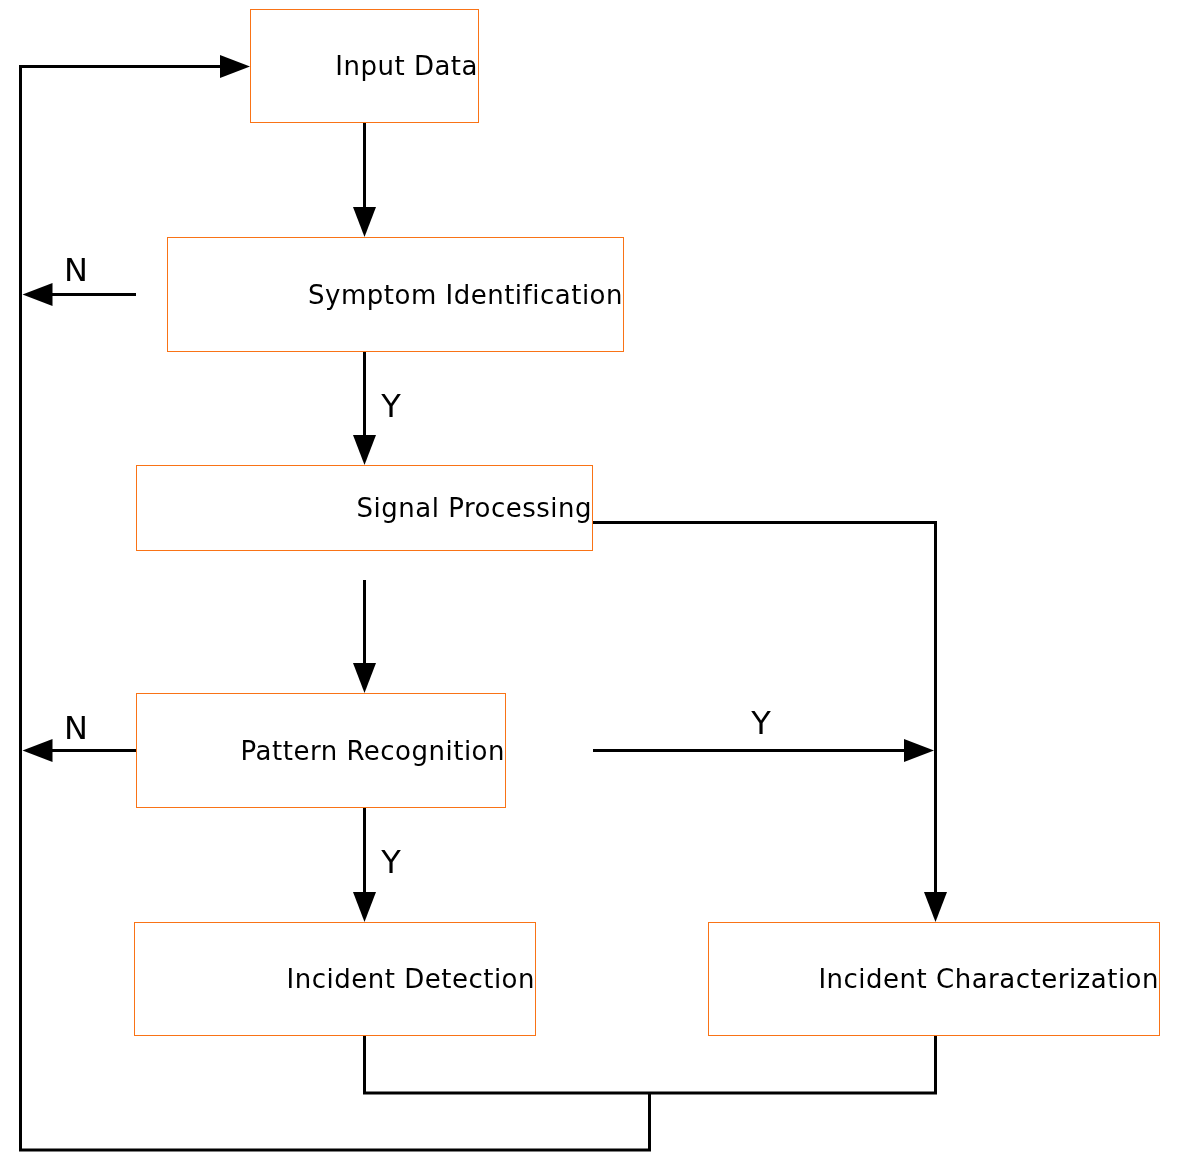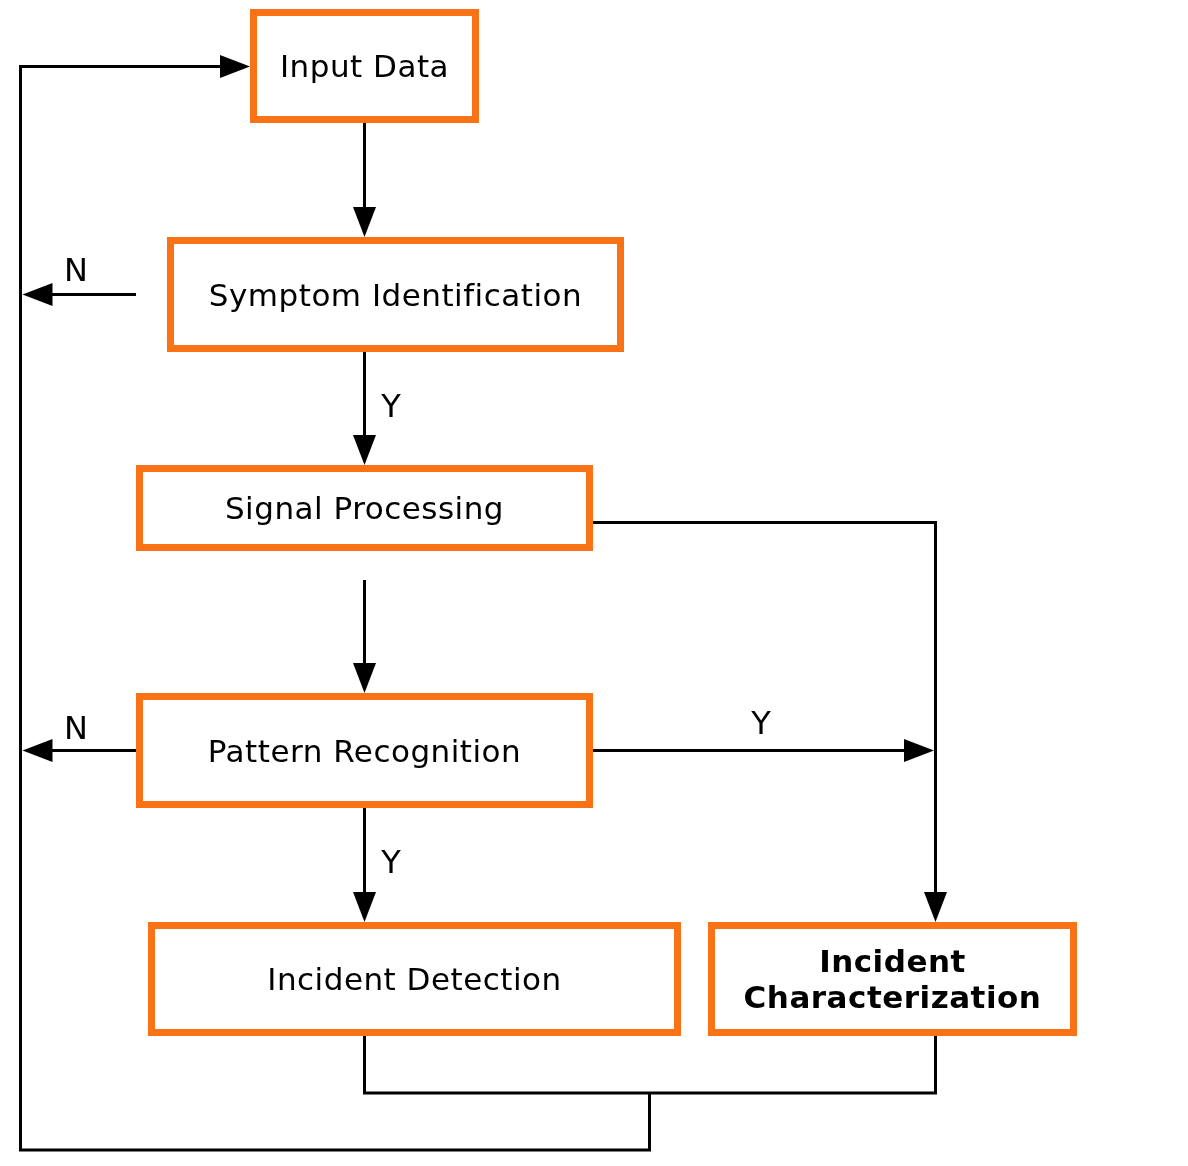--- a/index.html
+++ b/index.html
@@ -18,36 +18,36 @@
   .wires {
     position: absolute;
     left: 0;
     top: 0;
     width: 1188px;
     height: 1166px;
   }
   .node {
     position: absolute;
     box-sizing: border-box;
-    border: 7px solid #f97316;
+    border: 1px solid #f97316;
     background: #ffffff;
     display: flex;
     align-items: center;
-    justify-content: center;
+    justify-content: flex-end;
     text-align: center;
-    font-size: 31px;
+    font-size: 26px;
     color: #000000;
     letter-spacing: 0.5px;
   }
   .node-input          { left: 250px; top: 9px;   width: 229px; height: 114px; }
   .node-symptom        { left: 136px; top: 237px; width: 457px; height: 115px; margin-left: 31px; }
   .node-signal         { left: 136px; top: 465px; width: 457px; height: 86px; }
-  .node-pattern        { left: 136px; top: 693px; width: 457px; height: 115px; }
-  .node-incident-det   { left: 148px; top: 922px; width: 533px; height: 114px; }
-  .node-incident-char  { left: 708px; top: 922px; width: 369px; height: 114px; font-weight: bold; }
+  .node-pattern        { left: 136px; top: 693px; width: 370px; height: 115px; }
+  .node-incident-det   { left: 134px; top: 922px; width: 402px; height: 114px; }
+  .node-incident-char  { left: 708px; top: 922px; width: 452px; height: 114px; }
   .edge-label {
     position: absolute;
     transform: translate(-50%, -50%);
     font-size: 32px;
     color: #000000;
     line-height: 1;
     white-space: nowrap;
   }
   .lbl-n1 { left: 76px;  top: 270px; }
   .lbl-y1 { left: 391px; top: 406px; }

